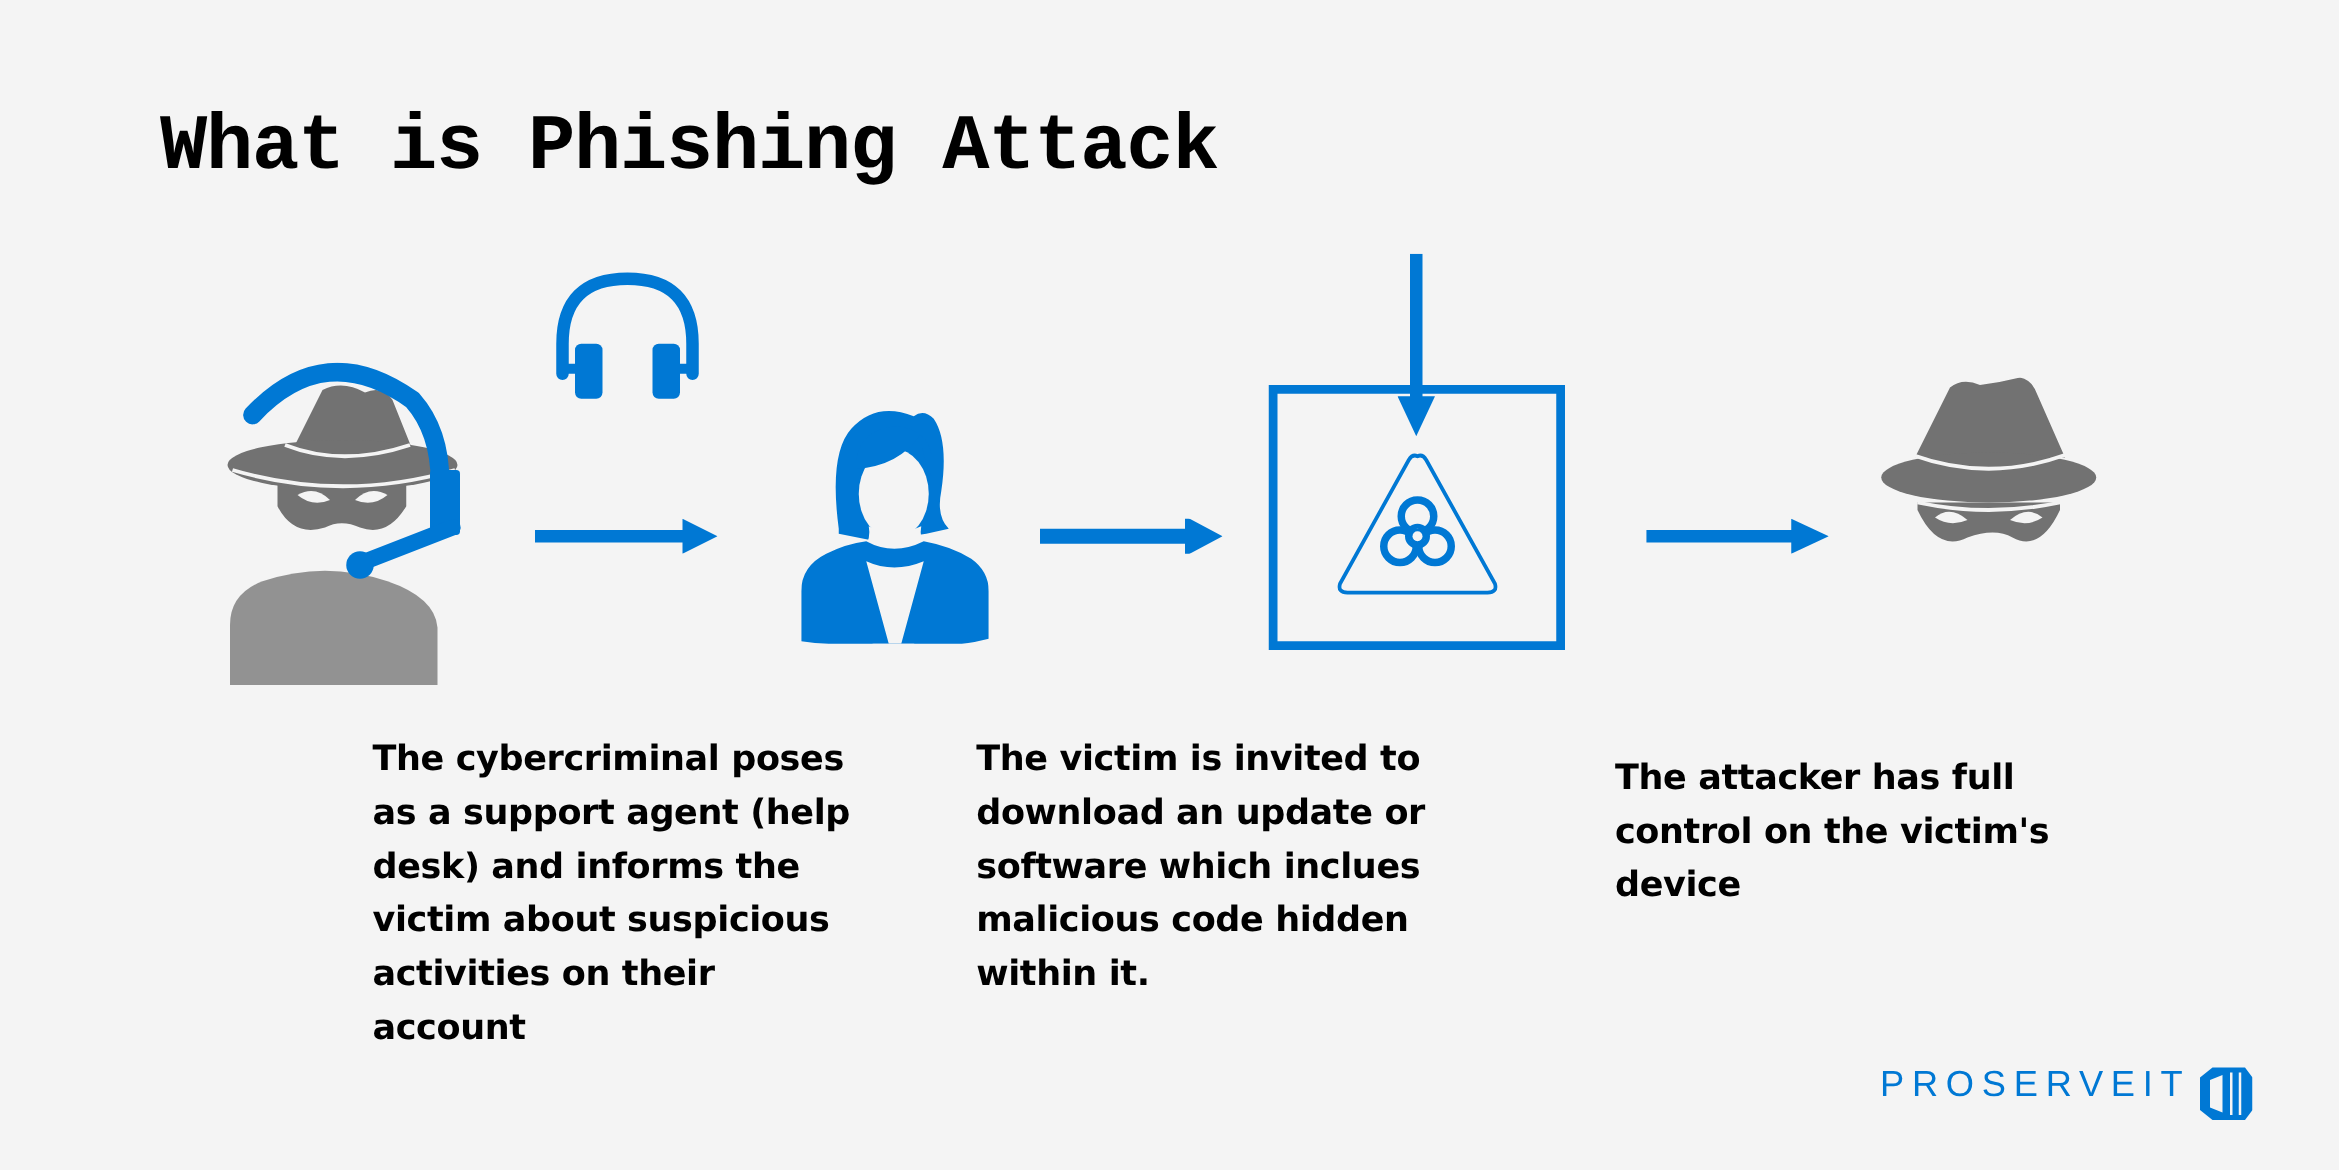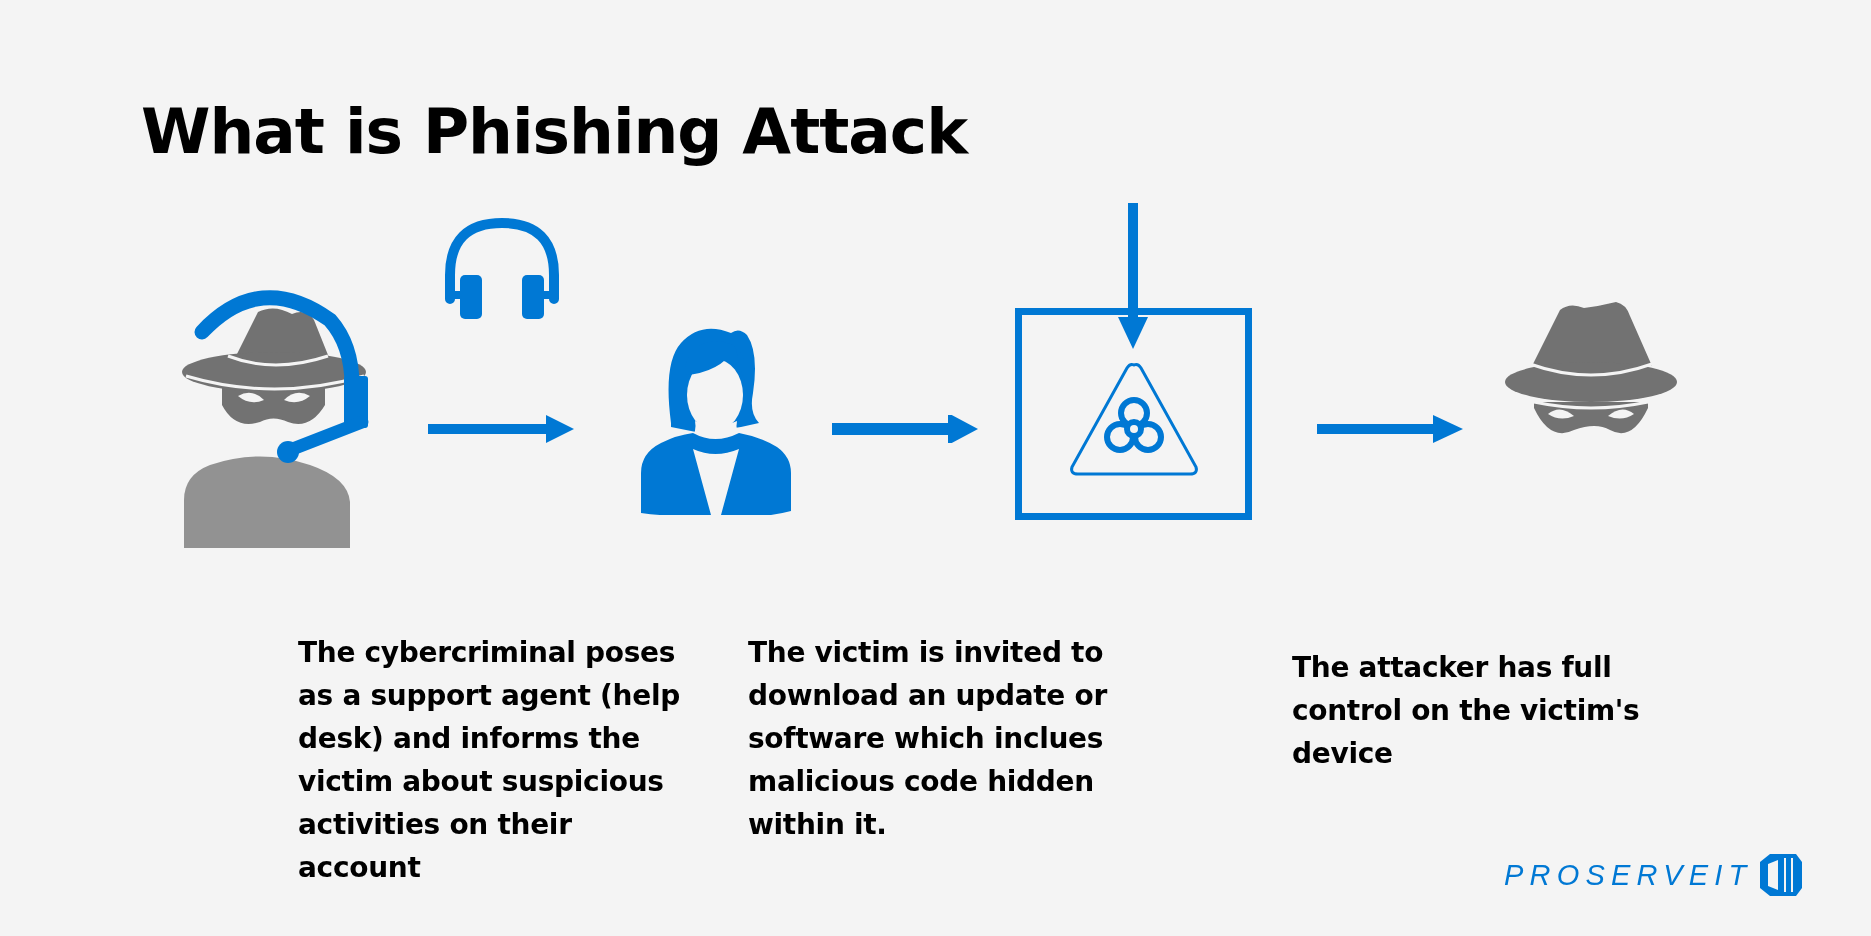--- a/index.html
+++ b/index.html
@@ -1,31 +1,31 @@
 <!DOCTYPE html>
 <html><head>
 <meta charset="utf-8">
 <style>
   html, body { margin:0; padding:0; }
   body { width:1871px; height:936px; background:#f4f4f4; position:relative; overflow:hidden;
          font-family:"DejaVu Sans","Liberation Sans",sans-serif; color:#000; }
   .abs { position:absolute; }
   .title { left:124px; top:78px; font-size:63px; font-weight:bold; letter-spacing:-1px; white-space:nowrap; }
-  .caption { font-size:28px; font-weight:bold; line-height:43px; white-space:pre-line; letter-spacing:-0.3px;margin-top:46px; }
+  .caption { font-size:28px; font-weight:bold; line-height:43px; white-space:pre-line; letter-spacing:-0.3px; }
   .cap1 { left:298px; top:585px; width:420px; }
-  .cap2 { left:748px; top:585px; width:420px; }
+  .cap2 { left:781px; top:585px; width:420px; }
   .cap3 { left:1292px; top:600px; width:420px; }
-  .brand { left:1504px; top:852px; display:flex; align-items:center;font-style:italic; }
+  .brand { left:1504px; top:852px; display:flex; align-items:flex-start; }
   .brand-text { font-family:"Liberation Sans",sans-serif; font-size:29px; letter-spacing:6.2px; color:#0078d4; }
   svg { display:block; }
 </style>
 </head>
 <body>
 
-<h1 class="abs title" style="margin:17px;">What is Phishing Attack</h1>
+<h1 class="abs title" style="margin:4px;font-family:Liberation Mono, monospace;">What is Phishing Attack</h1>
 
 <div class="abs" style="left:180px; top:290px;">
   <svg width="200" height="262" viewBox="0 0 200 262">
 
     <path d="M4 258 L4 210 Q4 185 30 175 Q80 158 130 175 Q168 188 170 212 L170 258 Z" fill="#929292"></path>
 
     <path d="M42 90 L145 90 L145 115 Q130 140 108 132 Q93 125 80 132 Q55 140 42 115 Z" fill="#727272"></path>
     <path d="M58 106 Q72 98 84 110 Q70 116 58 106 Z" fill="#f4f4f4"></path>
     <path d="M104 110 Q116 98 130 106 Q118 116 104 110 Z" fill="#f4f4f4"></path>
 

